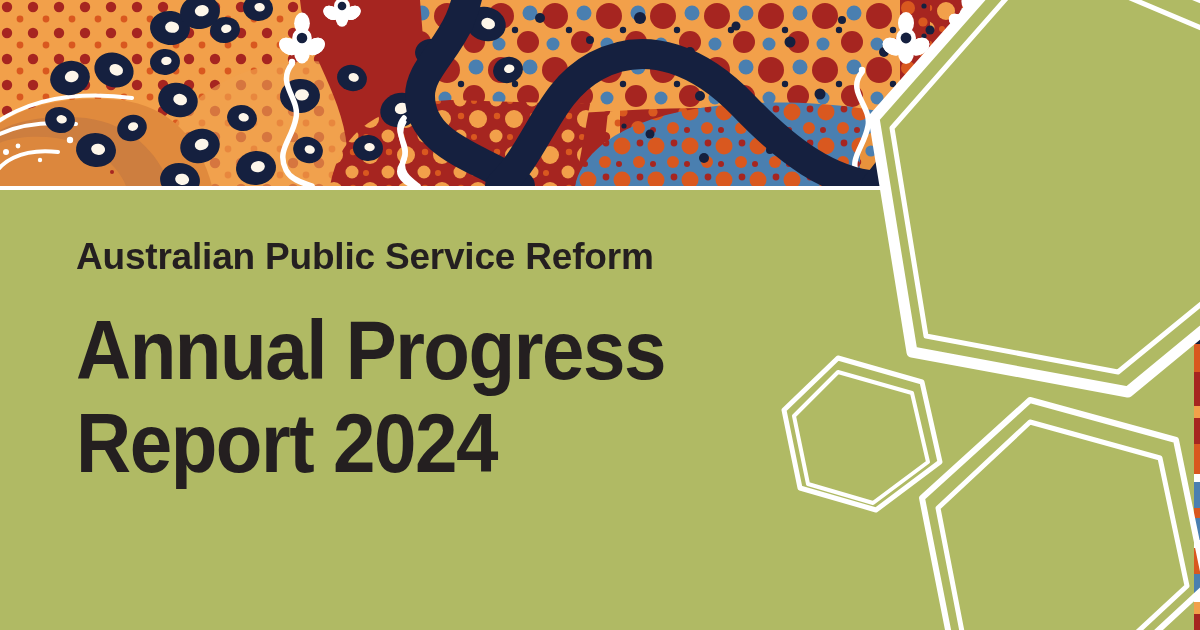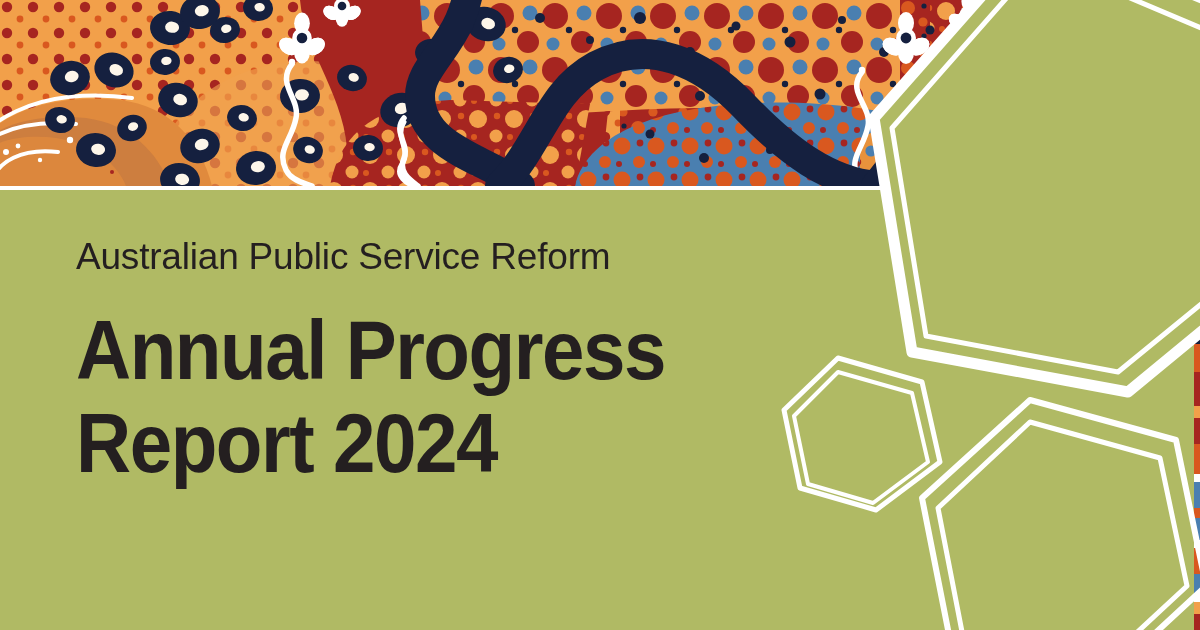--- a/index.html
+++ b/index.html
@@ -54,21 +54,21 @@
   #text-block{
     position:absolute;
     left:76px;
     top:236px;
     width:760px;
   }
   .eyebrow{
     margin:0;
     font-size:37px;
     line-height:1.12;
-    font-weight:400;
+    font-weight:700;
     letter-spacing:-0.2px;
     color:#241f20;
     font-family:"Liberation Sans", sans-serif;
   }
   .headline{
     margin:0;
     padding-top:28px;
     font-size:83px;
     line-height:1.12;
     font-weight:700;

